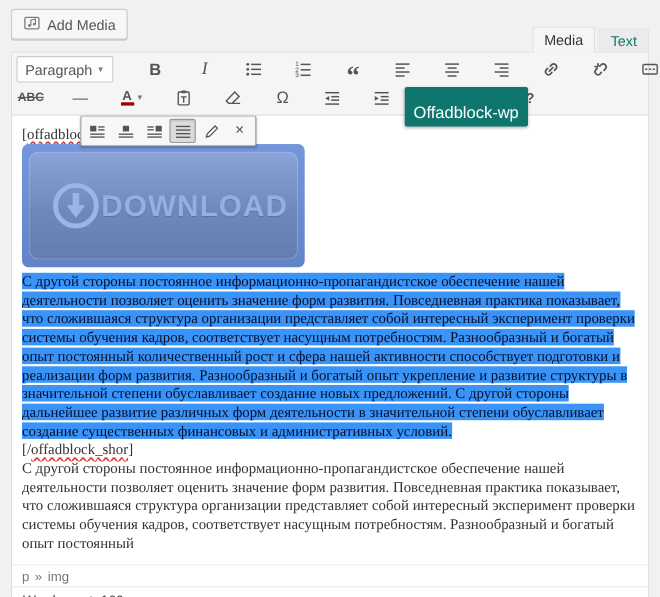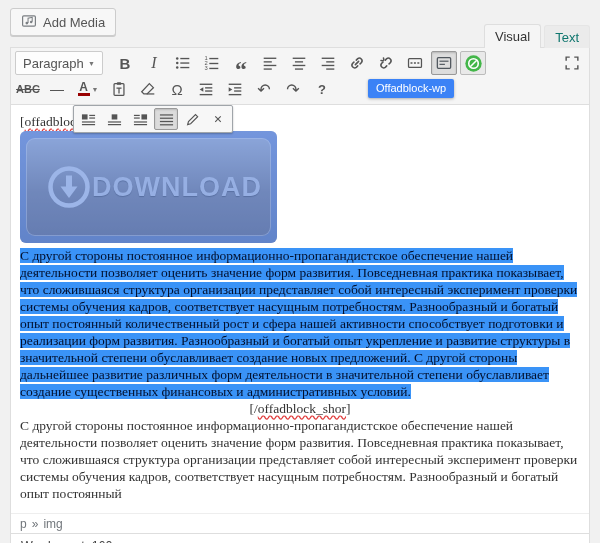--- a/index.html
+++ b/index.html
@@ -14,21 +14,21 @@
   
   .tabs{position:absolute;right:10px;top:24px;display:flex;gap:3px;align-items:flex-end;z-index:3;}
   .tab{height:23px;padding:0 10px;font-size:13px;color:#0f766e;background:#ebebeb;border:1px solid #e5e5e5;
     border-bottom:none;border-radius:3px 3px 0 0;cursor:pointer;font-family:inherit;}
   .tab.active{background:#f5f5f5;border-color:#dedede;color:#333;height:24px;}
 
   
   .editor{position:absolute;left:10px;top:47px;width:580px;height:487px;background:#fff;
     border:1px solid #dedede;box-sizing:border-box;display:flex;flex-direction:column;}
   .tb-grp{background:#f5f5f5;border-bottom:1px solid #dedede;}
-  .row{display:flex;align-items:flex-start;padding:3px 4px 2px;gap:3px;}
+  .row{display:flex;align-items:flex-start;padding:3px 4px 2px;gap:19px;}
   .row2{padding:0 4px 3px;}
   .tb{width:26px;height:24px;display:flex;align-items:center;justify-content:center;background:transparent;
     border:1px solid transparent;border-radius:2px;color:#555;font-size:14px;cursor:pointer;padding:0;
     font-family:inherit;box-sizing:border-box;flex:0 0 auto;}
   .tb svg{display:block;}
   .tb.active{background:#ddd;border-color:#999;box-shadow:inset 0 1px 2px rgba(0,0,0,.18);}
   .tb.hovered{background:#e9e9e9;border-color:#bbb;}
   .format-dd{display:flex;align-items:center;justify-content:space-between;width:88px;height:24px;padding:0 7px;
     margin-right:6px;border:1px solid #ccc;background:#fdfdfd;border-radius:2px;font-size:13px;color:#555;
     cursor:pointer;box-sizing:border-box;flex:0 0 auto;}
@@ -41,29 +41,29 @@
   .colorbtn{width:30px;}
   .color-stack{display:flex;flex-direction:column;align-items:center;line-height:10px;margin-right:2px;}
   .color-a{font-size:12px;font-weight:bold;}
   .color-swatch{width:12px;height:3px;background:#990000;margin-top:1px;}
   .g-omega{font-size:15px;}
   .g-undo,.g-redo{font-size:16px;}
   .g-help{font-size:13px;font-weight:bold;}
   .spacer{flex:1;}
 
   
-  .tooltip{position:absolute;left:368px;top:79px;background:#3b82f6;color:#fff;font-size:11px;
-    padding:3px 8px 4px;border-radius:2px;z-index:30;box-shadow:0 1px 3px rgba(0,0,0,.3);white-space:nowrap;}
+  .tooltip{position:absolute;left:368px;top:79px;background:#0f766e;color:#fff;font-size:15px;
+    padding:15px 8px 4px;border-radius:2px;z-index:30;box-shadow:0 1px 3px rgba(0,0,0,.3);white-space:nowrap;}
 
   
   .content{position:relative;flex:1;padding:8px 9px 0;overflow:hidden;
     font-family:"Liberation Serif",serif;font-size:13.5px;line-height:17px;color:#333;cursor:text;}
   .content p{margin:0;}
   .sc{margin:0 0 3px;}
-  .sc-close{margin:0 0 13px;text-align:center;}
+  .sc-close{margin:0 0 13px;}
   .misspell{text-decoration:underline wavy #e03a3a;text-underline-offset:2px;}
   .para{margin:0 0 13px;}
   .sel{background:#3a93f7;color:#02102e;}
 
   
   .img-toolbar{position:absolute;left:62px;top:0;display:flex;gap:2px;padding:2px;background:#f7f7f7;
     border:1px solid #a0a5aa;border-radius:2px;box-shadow:0 1px 2px rgba(0,0,0,.25);z-index:10;}
   .itb{width:24px;height:22px;display:flex;align-items:center;justify-content:center;background:transparent;
     border:1px solid transparent;border-radius:2px;color:#555;cursor:pointer;padding:0;font-family:inherit;}
   .itb.active{background:#dcdcdc;border-color:#999;box-shadow:inset 0 1px 2px rgba(0,0,0,.15);}
@@ -97,21 +97,21 @@
         <rect x="2" y="3.5" width="16" height="13" rx="1.5" fill="none" stroke="#7b7f83" stroke-width="1.5"></rect>
         <circle cx="7.3" cy="12.6" r="1.7" fill="#7b7f83"></circle>
         <path d="M8.8 12.6 V6.6 l5.2-1.2 V11" fill="none" stroke="#7b7f83" stroke-width="1.3"></path>
         <circle cx="12.7" cy="11.2" r="1.5" fill="#7b7f83"></circle>
       </svg>
     </span>
     <span>Add Media</span>
   </button>
 
   <div class="tabs">
-    <button class="tab active">Visual</button>
+    <button class="tab active">Media</button>
     <button class="tab">Text</button>
   </div>
 
   <div class="editor">
     <div class="tb-grp">
 
       <div class="row">
         <div class="format-dd">
           <span>Paragraph</span>
           <span class="caret">▼</span>

